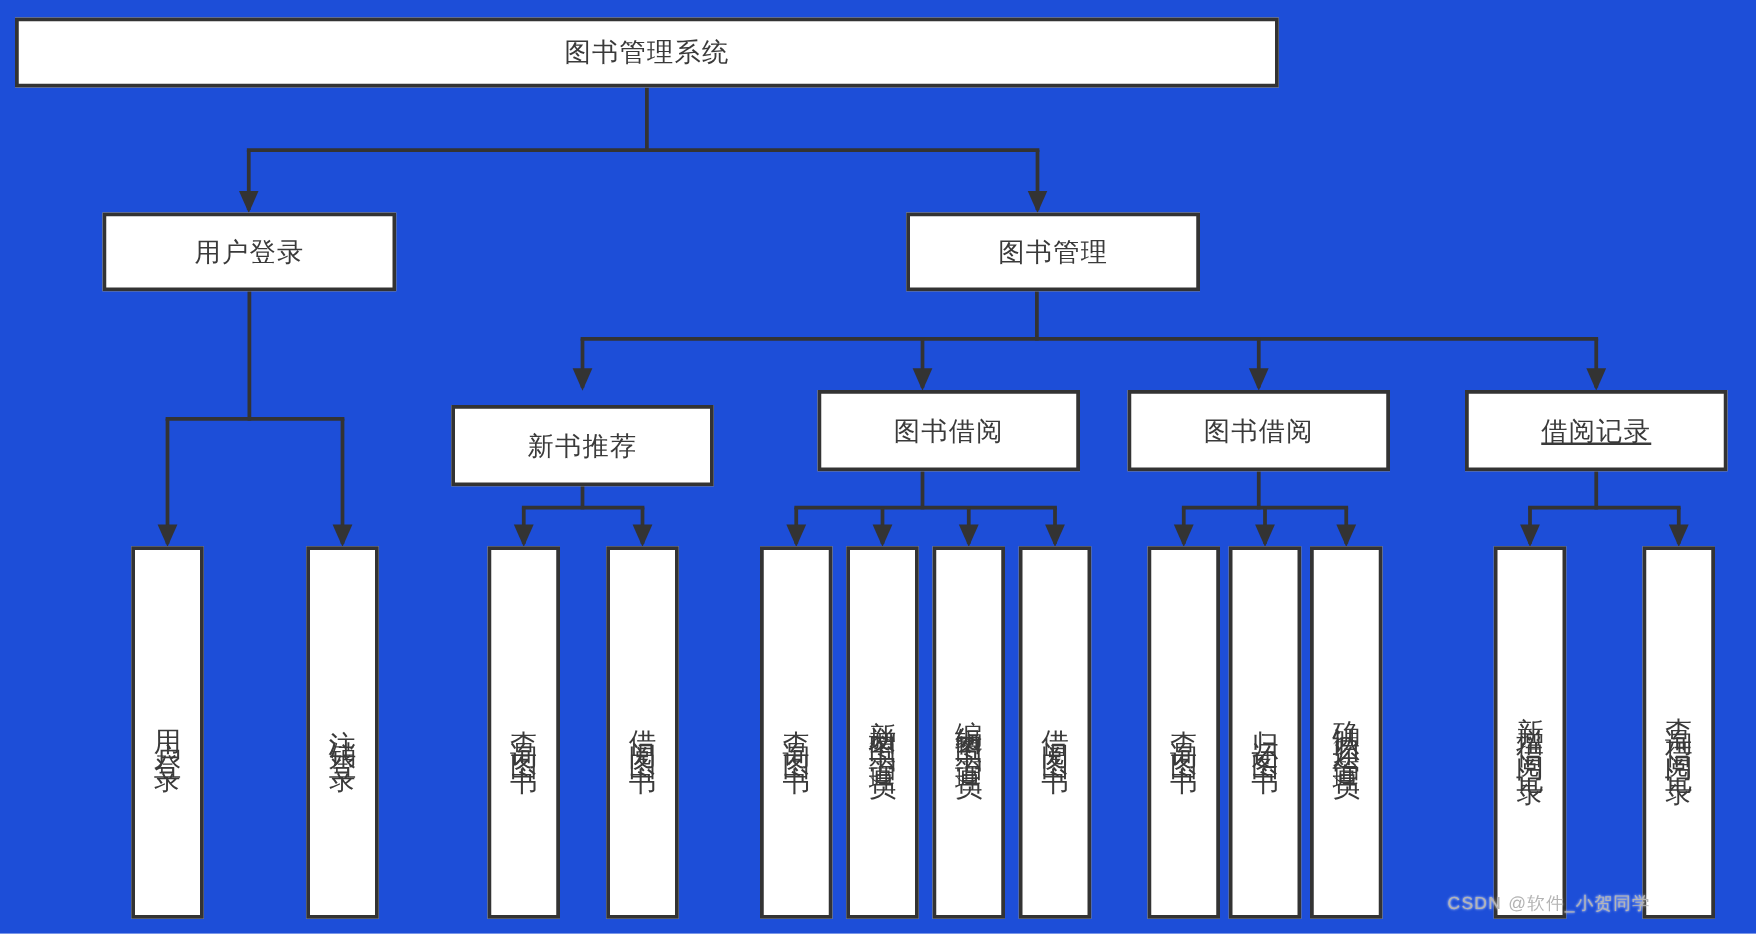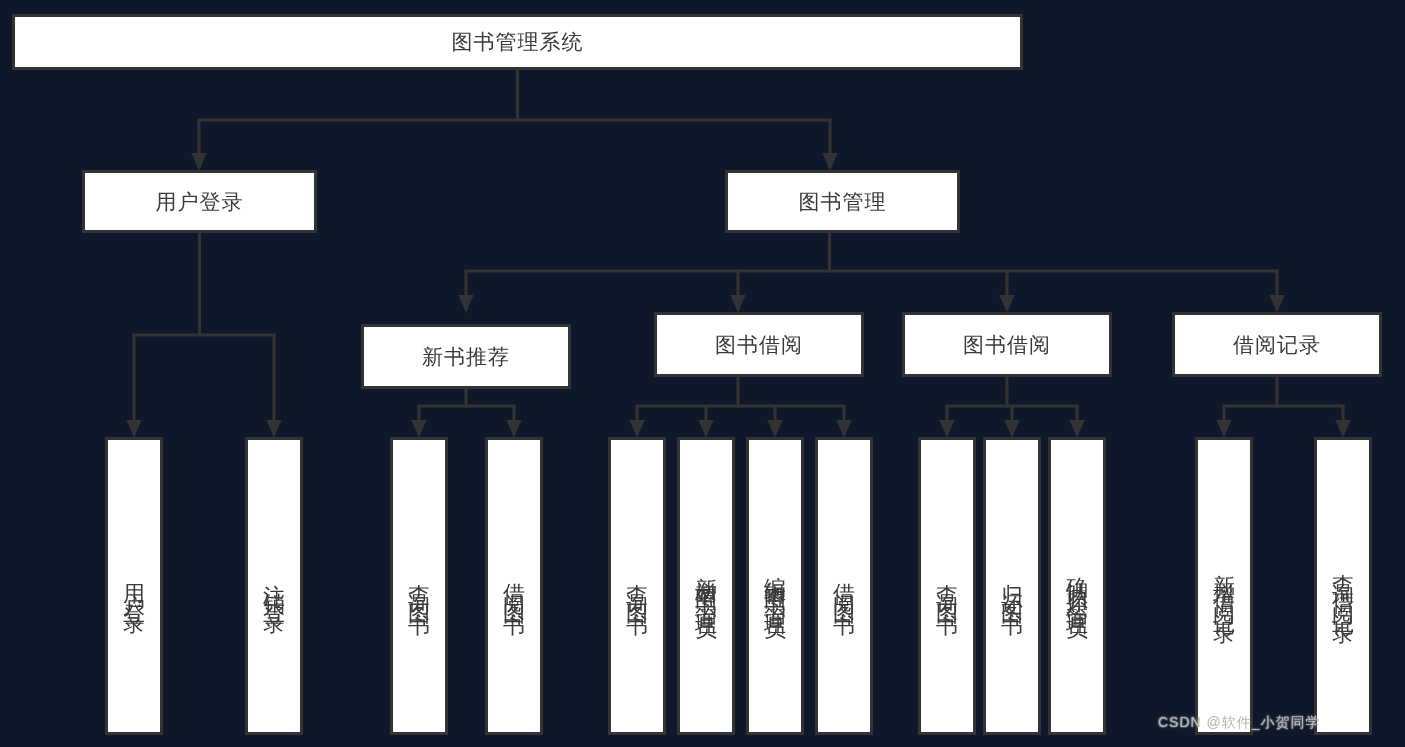--- a/index.html
+++ b/index.html
@@ -5,21 +5,21 @@
   html, body {
     margin: 0;
     padding: 0;
     background: #ffffff;
     font-family: "Liberation Sans", "DejaVu Sans", sans-serif;
   }
   #stage {
     position: relative;
     width: 1405px;
     height: 747px;
-    background: #0f172a;
+    background: #1d4ed8;
     overflow: hidden;
   }
   #connectors {
     position: absolute;
     left: 0; top: 0;
     width: 1405px;
     height: 747px;
     z-index: 1;
   }
   .box {
@@ -50,21 +50,21 @@
     letter-spacing: 6px;
   }
   
   #root-node   { left: 12px;  top: 14px;  width: 1011px; height: 56px; }
   #login-node  { left: 82px;  top: 170px; width: 235px;  height: 63px; }
   #mgmt-node   { left: 712px; top: 170px; width: 235px;  height: 63px; margin-left: 13px; }
 
   #l3-0 { left: 361px;  top: 324px; width: 210px; height: 65px; }
   #l3-1 { left: 633px;  top: 312px; width: 210px; height: 65px; margin-left: 21px; }
   #l3-2 { left: 902px;  top: 312px; width: 210px; height: 65px; }
-  #l3-3 { left: 1172px; top: 312px; width: 210px; height: 65px; }
+  #l3-3 { left: 1172px; top: 312px; width: 210px; height: 65px; text-decoration: underline; }
 
   .leaf { top: 437px; width: 58px; height: 298px; }
   #g0-0 { left: 105px; }  #g0-1 { left: 245px; }
   #g1-0 { left: 390px; }  #g1-1 { left: 485px; }
   #g2-0 { left: 608px; }  #g2-1 { left: 677px; }  #g2-2 { left: 746px; }  #g2-3 { left: 815px; }
   #g3-0 { left: 918px; }  #g3-1 { left: 983px; }  #g3-2 { left: 1048px; }
   #g4-0 { left: 1195px; } #g4-1 { left: 1314px; }
 
   #watermark {
     position: absolute;

